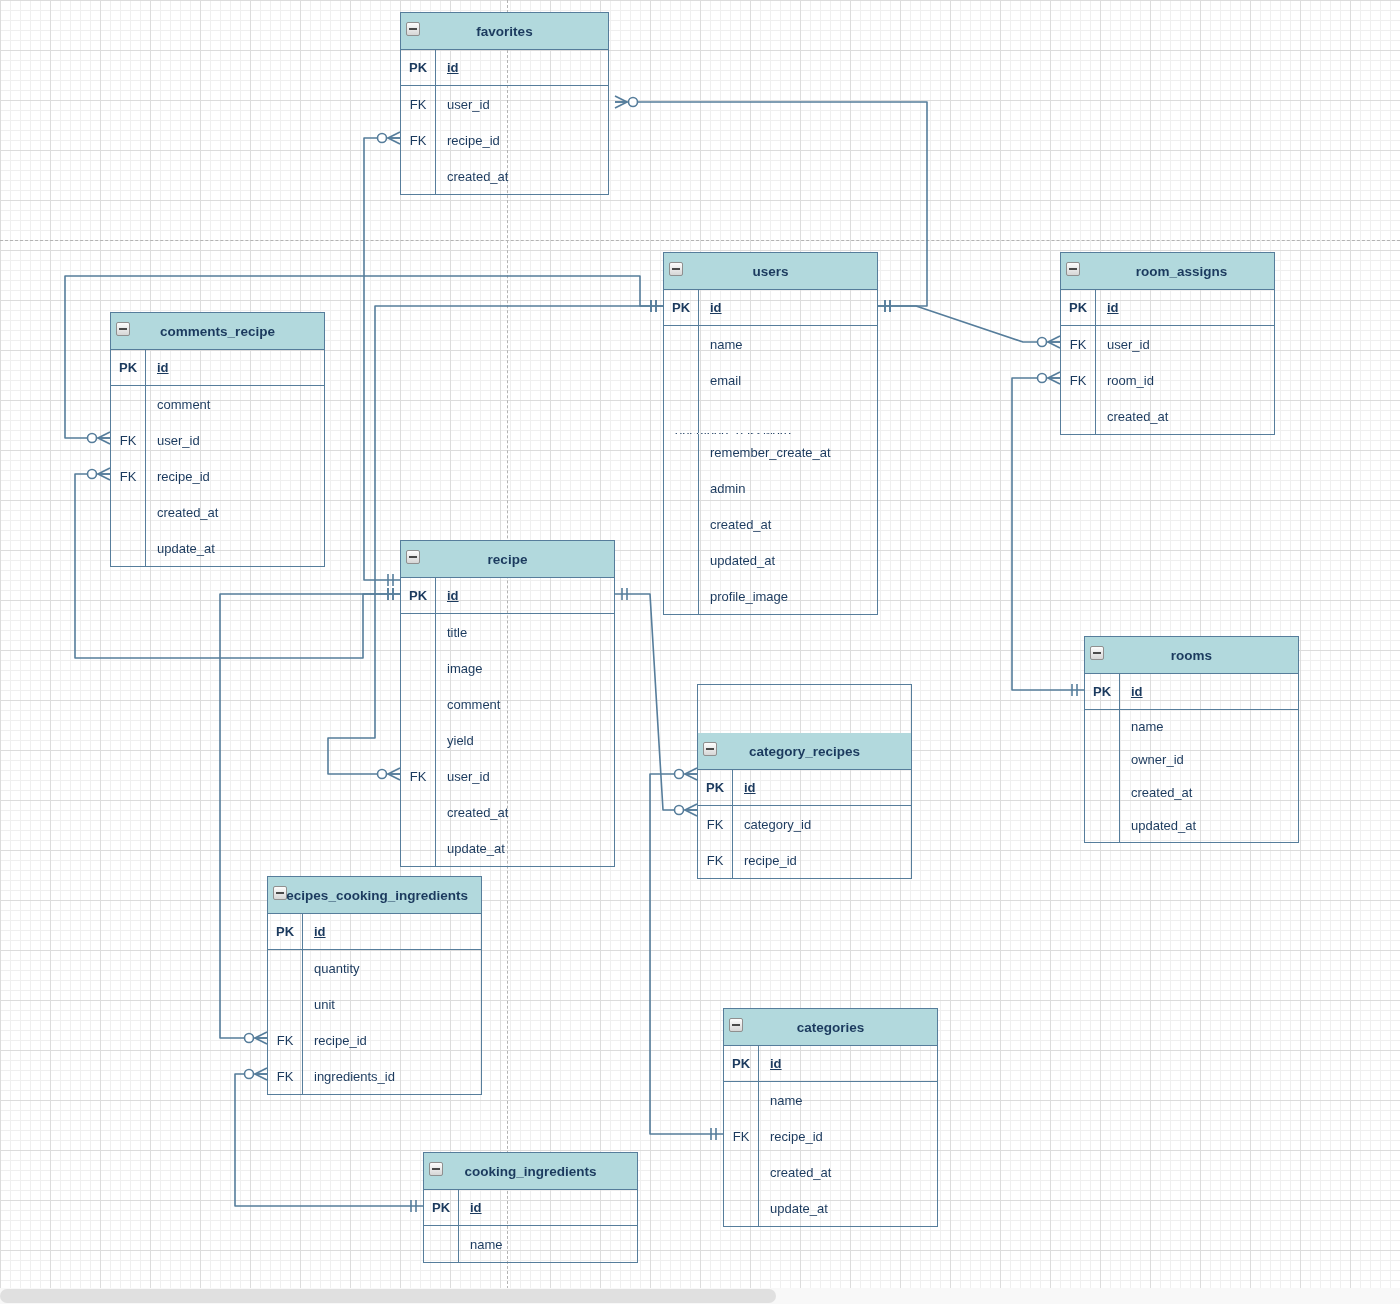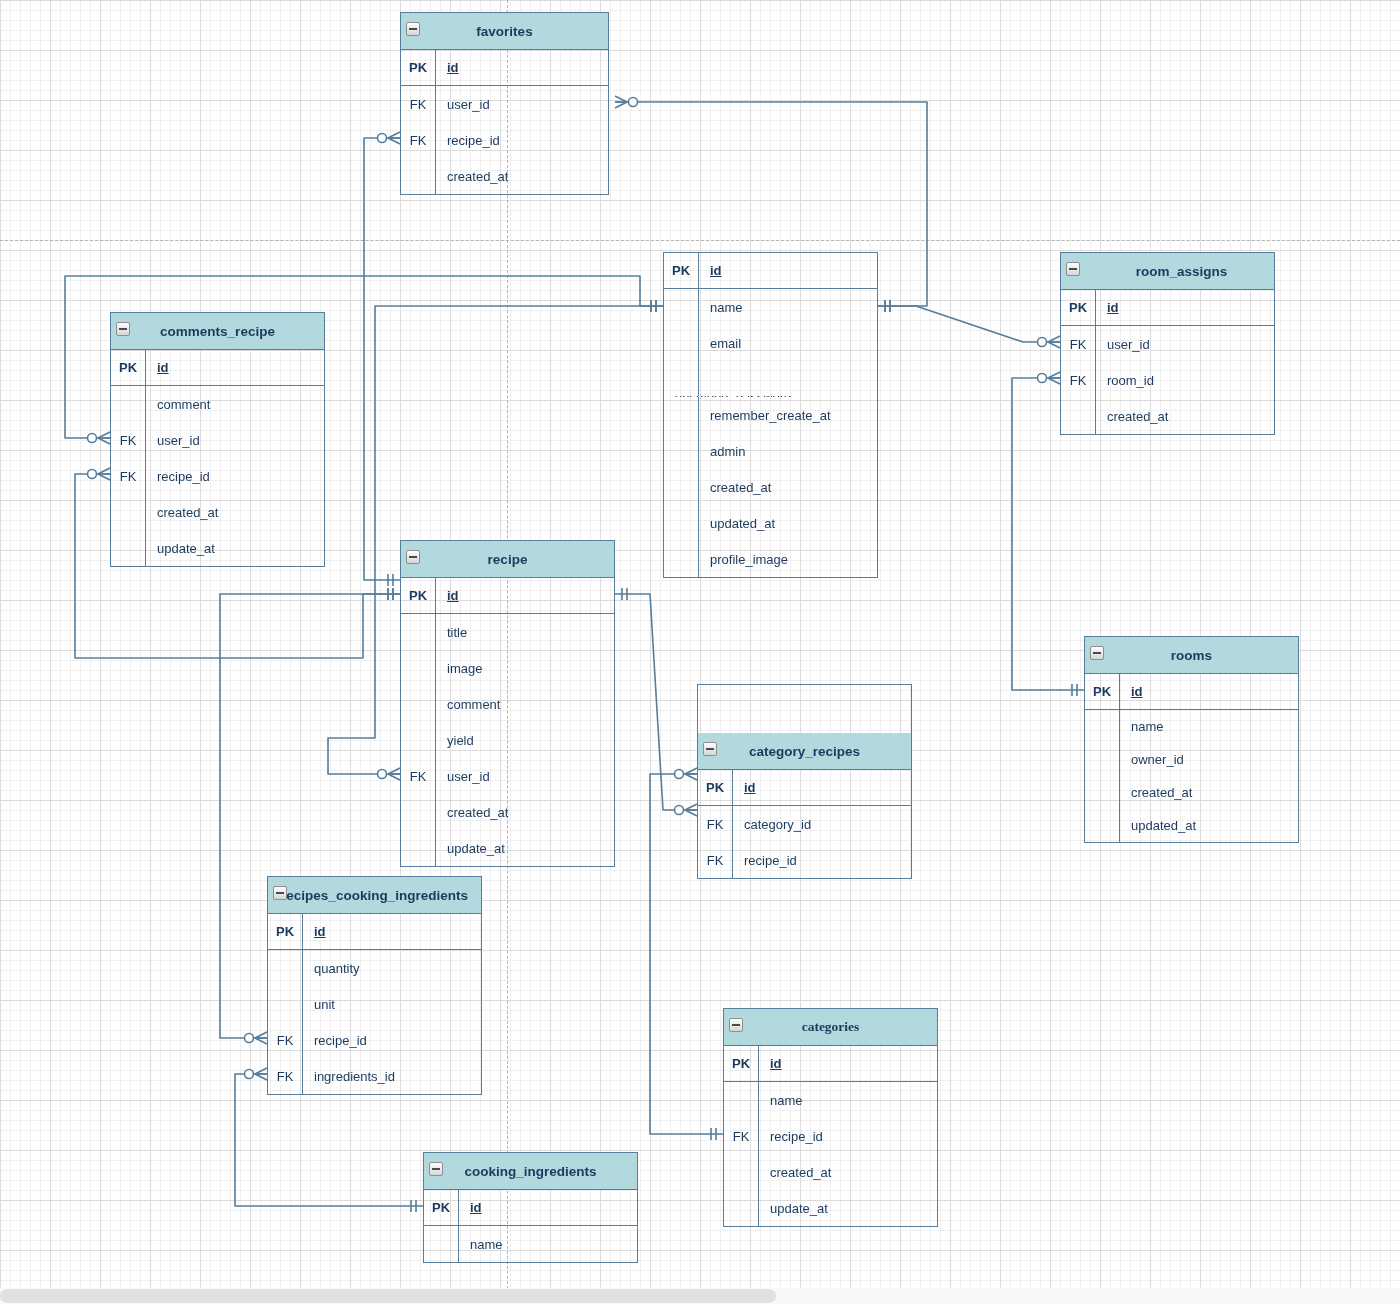--- a/index.html
+++ b/index.html
@@ -178,20 +178,26 @@
         <div class="row" style="height: 36px;">
           <div class="key">FK</div>
           <div class="field">recipe_id</div>
         </div>
         <div class="row" style="height: 36px;">
           <div class="key"></div>
           <div class="field">created_at</div>
         </div>
       </div>
       <div class="entity" style="left: 663px; top: 252px; width: 215px;">
+        <div class="entity-header" style="height: 36px;">
+          <div class="collapse">
+            <div class="bar"></div>
+          </div>
+          <span>users</span>
+        </div>
         <div class="row pk-row" style="height: 36px;">
           <div class="key">PK</div>
           <div class="field">id</div>
         </div>
         <div class="row" style="height: 36px;">
           <div class="key"></div>
           <div class="field">name</div>
         </div>
         <div class="row" style="height: 36px;">
           <div class="key"></div>
@@ -388,21 +394,21 @@
         <div class="row" style="height: 36px;">
           <div class="key">FK</div>
           <div class="field">recipe_id</div>
         </div>
         <div class="row" style="height: 36px;">
           <div class="key">FK</div>
           <div class="field">ingredients_id</div>
         </div>
       </div>
       <div class="entity" style="left: 723px; top: 1008px; width: 215px;">
-        <div class="entity-header" style="height: 36px; font-family: Liberation Serif, serif;">
+        <div class="entity-header" style="height: 36px;">
           <div class="collapse">
             <div class="bar"></div>
           </div>
           <span>categories</span>
         </div>
         <div class="row pk-row" style="height: 36px;">
           <div class="key">PK</div>
           <div class="field">id</div>
         </div>
         <div class="row" style="height: 36px;">

